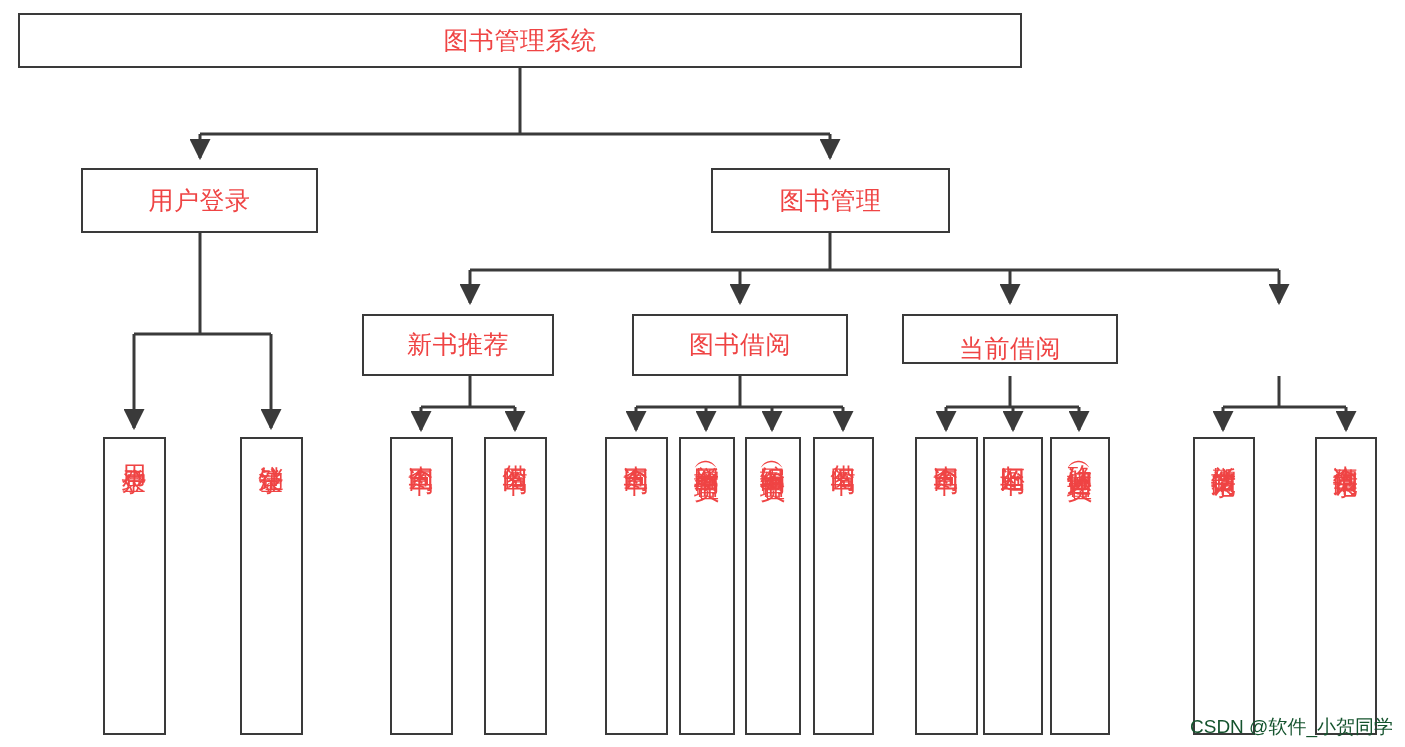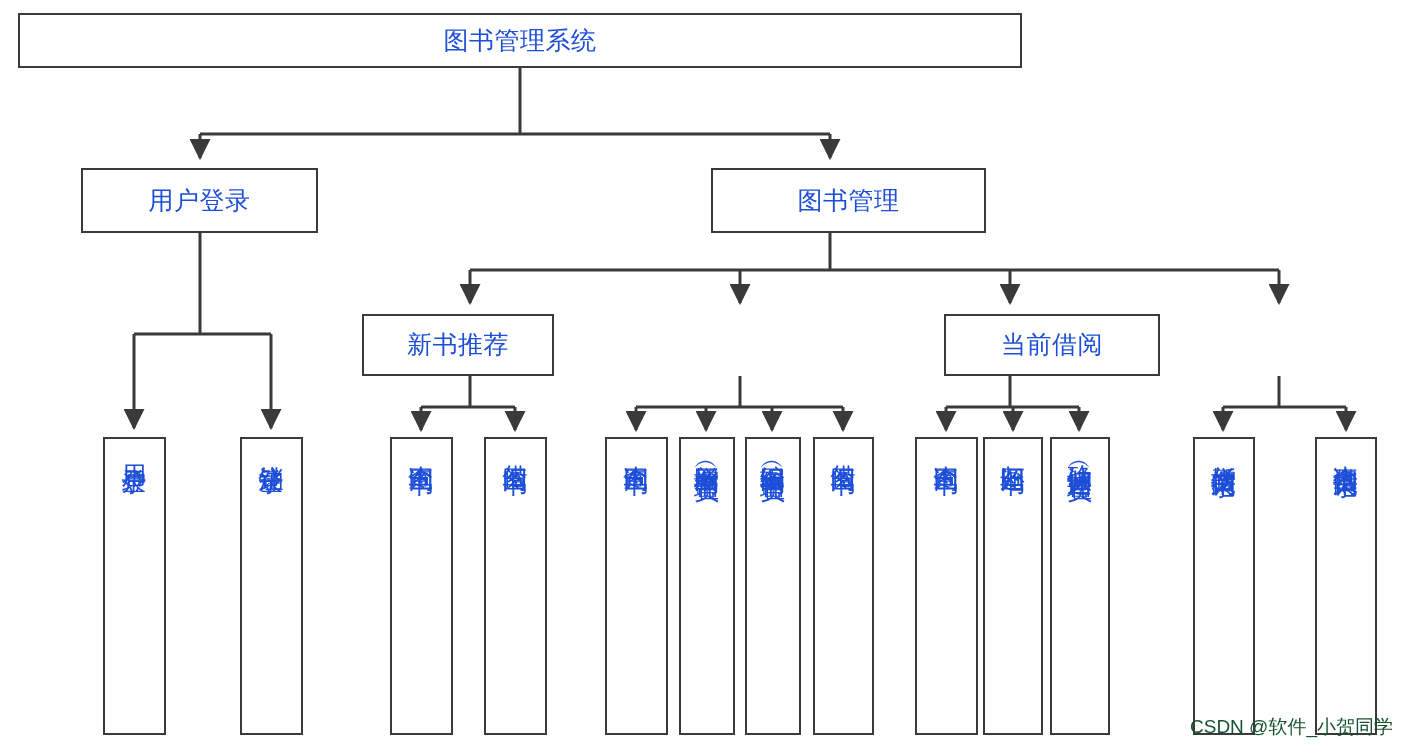--- a/index.html
+++ b/index.html
@@ -30,21 +30,21 @@
     position: absolute;
     box-sizing: border-box;
     background: #ffffff;
     border: 2.5px solid #3a3a3a;
     display: flex;
     align-items: center;
     justify-content: center;
     overflow: hidden;
   }
   .node-label {
-    color: #1d4ed8;
+    color: #ef4444;
     text-align: center;
     white-space: pre;
     letter-spacing: 0.5px;
   }
   .node.horizontal .node-label {
     font-size: 25px;
     line-height: 1.1;
   }
   .node.vertical {
     align-items: flex-start;
@@ -121,30 +121,33 @@
   </svg>
 
   <div class="node horizontal" style="left:18px; top:13px; width:1004px; height:55px;">
     <span class="node-label">图书管理系统</span>
   </div>
 
   <div class="node horizontal" style="left:81px; top:168px; width:237px; height:65px;">
     <span class="node-label">用户登录</span>
   </div>
 
-  <div class="node horizontal" style="left:711px; top:168px; width:275px; height:65px;">
+  <div class="node horizontal" style="left:711px; top:168px; width:239px; height:65px;">
     <span class="node-label">图书管理</span>
   </div>
 
   <div class="node horizontal" style="left:362px; top:314px; width:192px; height:62px;">
     <span class="node-label">新书推荐</span>
   </div>
 
-
-  <div class="node horizontal" style="left:944px; top:314px; width:216px; height:62px;">
+  <div class="node horizontal" style="left:632px; top:314px; width:216px; height:62px;">
+    <span class="node-label">图书借阅</span>
+  </div>
+
+  <div class="node horizontal" style="left:902px; top:314px; width:216px; height:50px;align-items:flex-end;">
     <span class="node-label">当前借阅</span>
   </div>
 
 
   <div class="node vertical" style="left:103px; top:437px; width:63px; height:298px;">
     <span class="node-label">用户登录</span>
   </div>
 
   <div class="node vertical" style="left:240px; top:437px; width:63px; height:298px;">
     <span class="node-label">注销登录</span>

